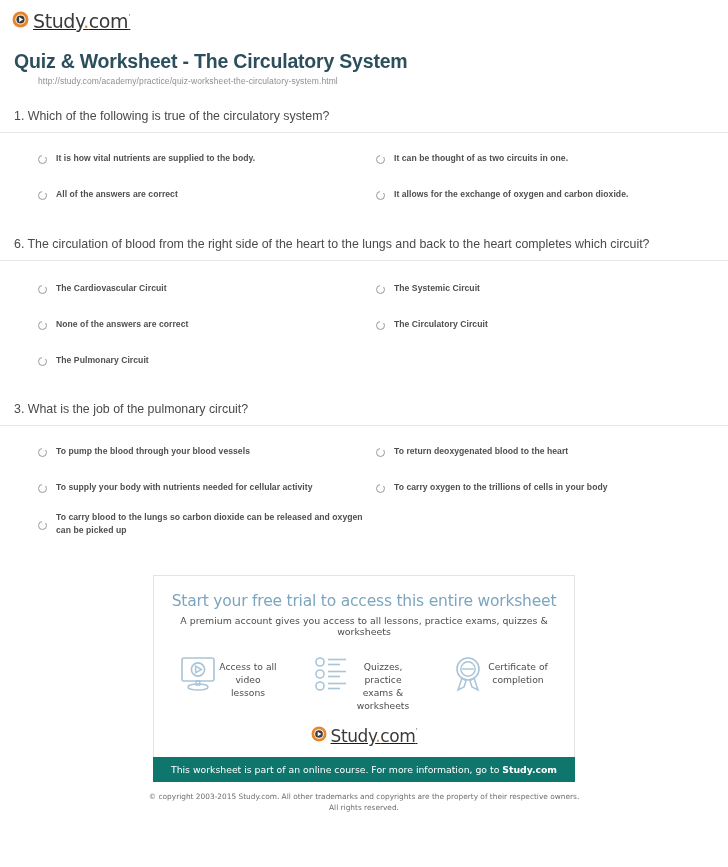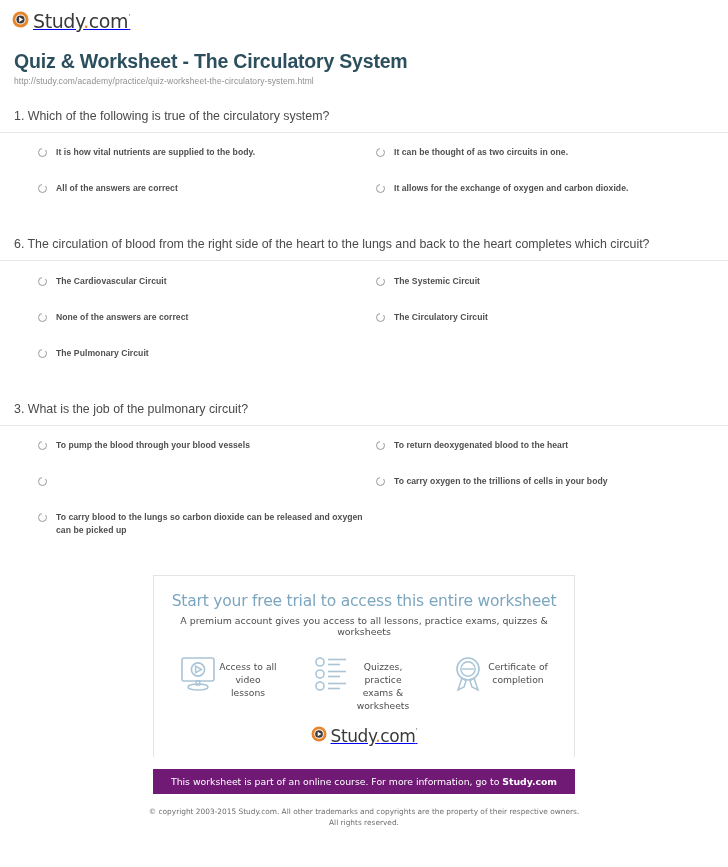--- a/index.html
+++ b/index.html
@@ -48,20 +48,21 @@
     font-weight: bold;
     color: #2c4f5e;
     letter-spacing: -0.2px;
     font-family: "Liberation Sans", sans-serif;
   }
   .page-url {
     margin-top: 3px;
     font-size: 8.5px;
     color: #8f8f8f;
     letter-spacing: 0.1px;
+    margin-left: 24px;
   }
 
   
   .questions { margin-top: 22px; }
   .question-block { margin-bottom: 8px; }
   .question-text {
     padding: 0 14px 6px 14px;
     font-size: 12.4px;
     color: #4a4a4a;
     line-height: 1.42;
@@ -73,21 +74,21 @@
     width: 100%;
   }
   .options {
     padding: 14px 14px 10px 38px;
     display: flex;
     flex-wrap: wrap;
   }
   .option {
     width: 50%;
     display: flex;
-    align-items: flex-start;
+    align-items: center;
     gap: 9px;
     min-height: 36px;
     padding-bottom: 10px;
   }
   .radio {
     width: 9px;
     height: 9px;
     border-radius: 50%;
     border: 1px solid #9a9a9a;
     background: #fdfdfd;
@@ -165,22 +166,22 @@
   .promo-logo-row {
     margin-top: 14px;
     margin-bottom: 11px;
     display: flex;
     justify-content: center;
   }
   .promo-logo .logo-word { font-size: 17px; }
 
   .promo-banner {
     width: 422px;
-    margin: 12px auto;
-    background: #701a75;
+    margin: 0 auto;
+    background: #0f766e;
     color: #ffffff;
     text-align: center;
     font-size: 9.3px;
     padding: 7px 4px;
     font-family: "DejaVu Sans", sans-serif;
   }
   .promo-banner b { font-weight: bold; }
 
   
   .footer {
@@ -273,20 +274,21 @@
       <label class="option">
         <span class="radio"></span>
         <span class="option-label">To pump the blood through your blood vessels</span>
       </label>
       <label class="option">
         <span class="radio"></span>
         <span class="option-label">To return deoxygenated blood to the heart</span>
       </label>
       <label class="option">
         <span class="radio"></span>
+        <span class="option-label">To supply your body with nutrients needed for cellular activity</span>
       </label>
       <label class="option">
         <span class="radio"></span>
         <span class="option-label">To carry oxygen to the trillions of cells in your body</span>
       </label>
       <label class="option">
         <span class="radio"></span>
         <span class="option-label">To carry blood to the lungs so carbon dioxide can be released and oxygen can be picked up</span>
       </label>
     </div>

